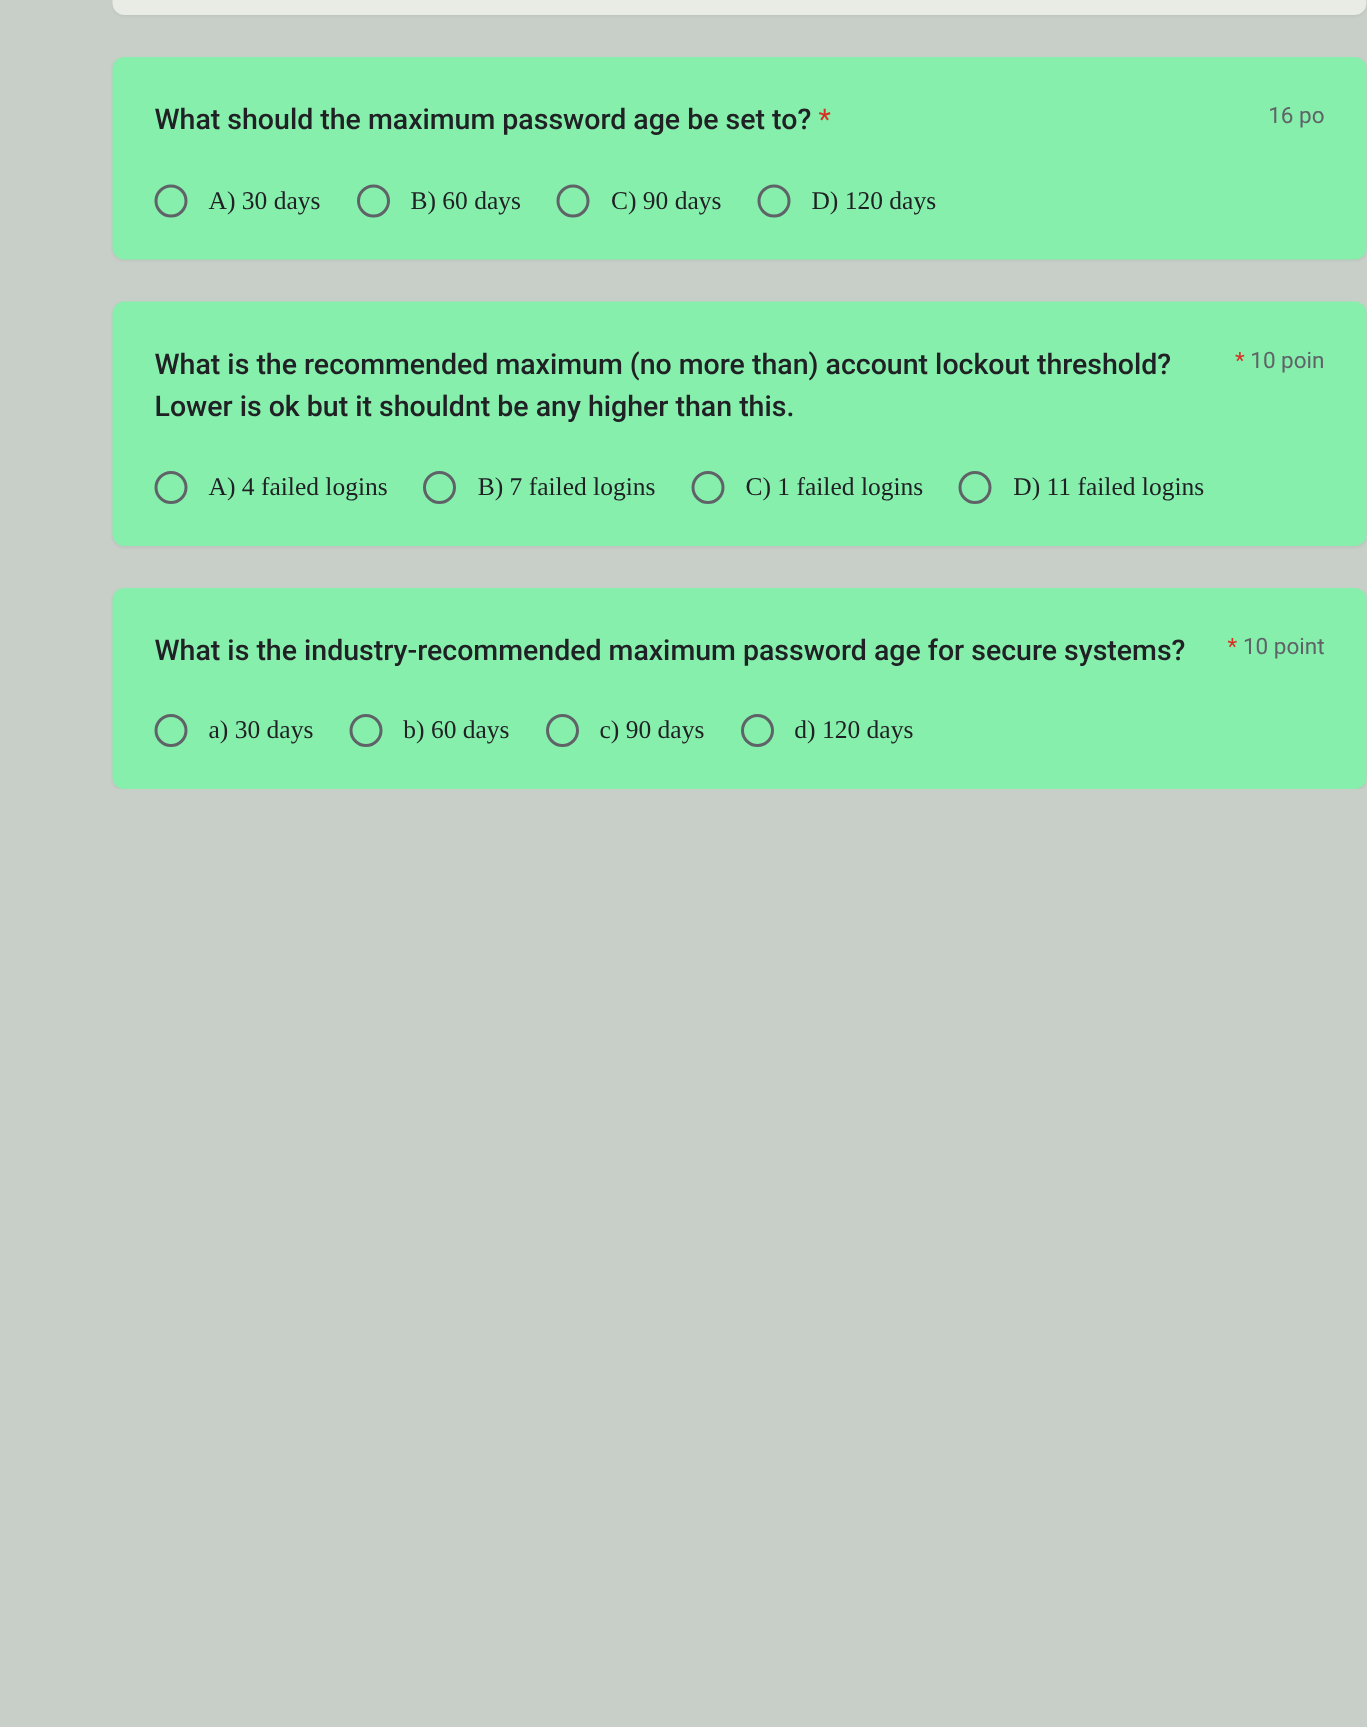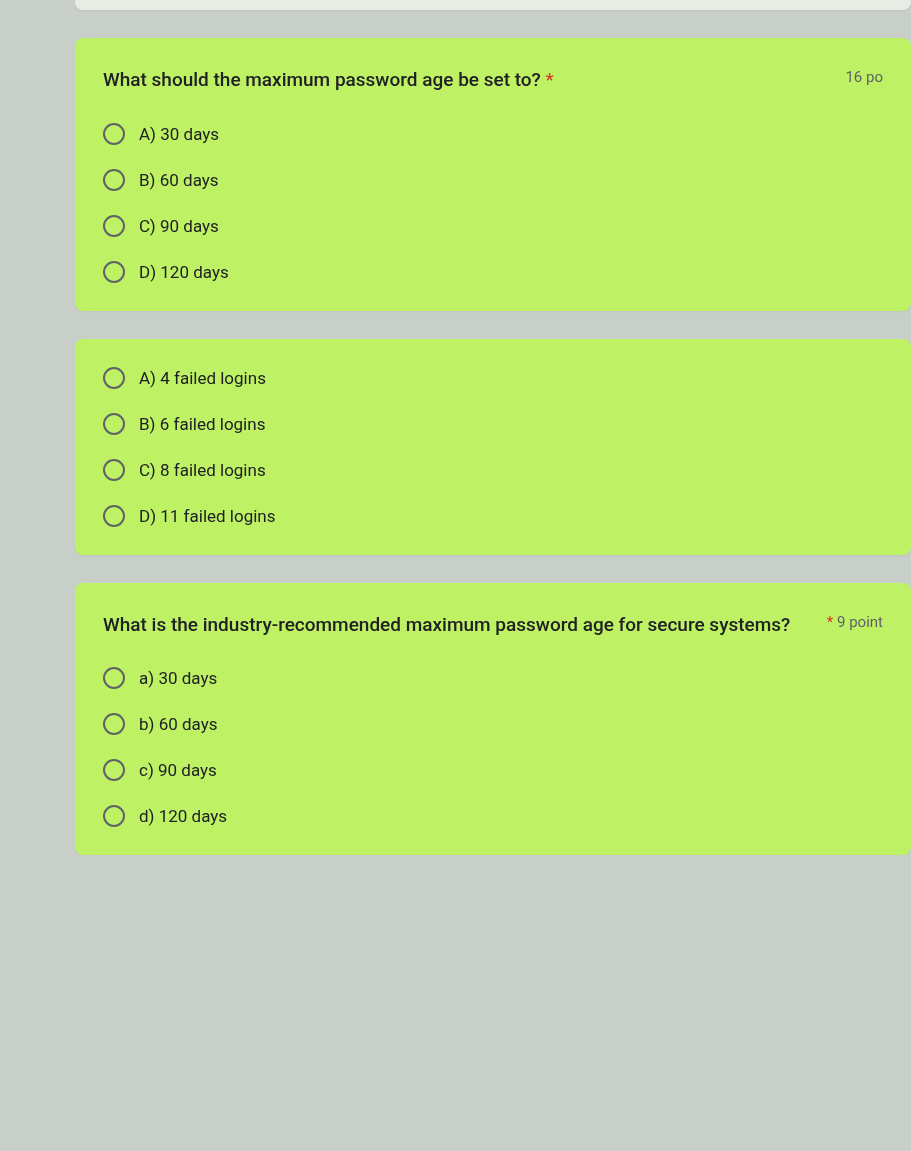--- a/index.html
+++ b/index.html
@@ -15,21 +15,21 @@
     padding-top: 0;
   }
   .card-sliver {
     background: #e8ece5;
     border-radius: 0 0 8px 8px;
     height: 10px;
     margin-bottom: 28px;
     box-shadow: 0 1px 2px rgba(0,0,0,0.05);
   }
   .card {
-    background: #bef264;
+    background: #86efac;
     border-radius: 8px;
     padding: 28px 28px 28px 28px;
     margin-bottom: 28px;
     box-shadow: 0 1px 2px rgba(0,0,0,0.05);
   }
   .card:last-child { margin-bottom: 0; }
   .question-header {
     display: flex;
     align-items: flex-start;
     justify-content: space-between;
@@ -48,22 +48,23 @@
     font-weight: 400;
   }
   .points {
     font-size: 15px;
     color: #5f6368;
     white-space: nowrap;
     padding-top: 2px;
   }
   .options {
     display: flex;
-    flex-direction: column;
+    flex-direction: row;
     gap: 24px;
+    font-family: Liberation Serif, serif;
   }
   .option {
     display: flex;
     align-items: center;
     gap: 14px;
     cursor: pointer;
   }
   .radio {
     width: 22px;
     height: 22px;
@@ -106,48 +107,57 @@
         <span class="option-label">C) 90 days</span>
       </div>
       <div class="option">
         <div class="radio"></div>
         <span class="option-label">D) 120 days</span>
       </div>
     </div>
   </div>
 
   <div class="card">
+    <div class="question-header">
+      <div class="question-text">
+        <span>What is the recommended maximum (no more than) account lockout threshold? Lower is ok but it shouldnt be any higher than this.</span>
+      </div>
+      <div class="points">
+        <span class="required-asterisk">*</span>
+        <span>10 poin</span>
+      </div>
+    </div>
     <div class="options">
       <div class="option">
         <div class="radio"></div>
         <span class="option-label">A) 4 failed logins</span>
       </div>
       <div class="option">
         <div class="radio"></div>
-        <span class="option-label">B) 6 failed logins</span>
+        <span class="option-label">B) 7 failed logins</span>
       </div>
       <div class="option">
         <div class="radio"></div>
-        <span class="option-label">C) 8 failed logins</span>
+        <span class="option-label">C) 1 failed logins</span>
       </div>
       <div class="option">
         <div class="radio"></div>
         <span class="option-label">D) 11 failed logins</span>
       </div>
     </div>
   </div>
 
   <div class="card" style="margin-bottom:0;">
     <div class="question-header">
       <div class="question-text">
         <span> What is the industry-recommended maximum password age for secure systems?</span>
       </div>
       <div class="points">
         <span class="required-asterisk">*</span>
-        <span>9 point</span>
+        <span>10 point</span>
       </div>
     </div>
     <div class="options">
       <div class="option">
         <div class="radio"></div>
         <span class="option-label">a) 30 days</span>
       </div>
       <div class="option">
         <div class="radio"></div>
         <span class="option-label">b) 60 days</span>

